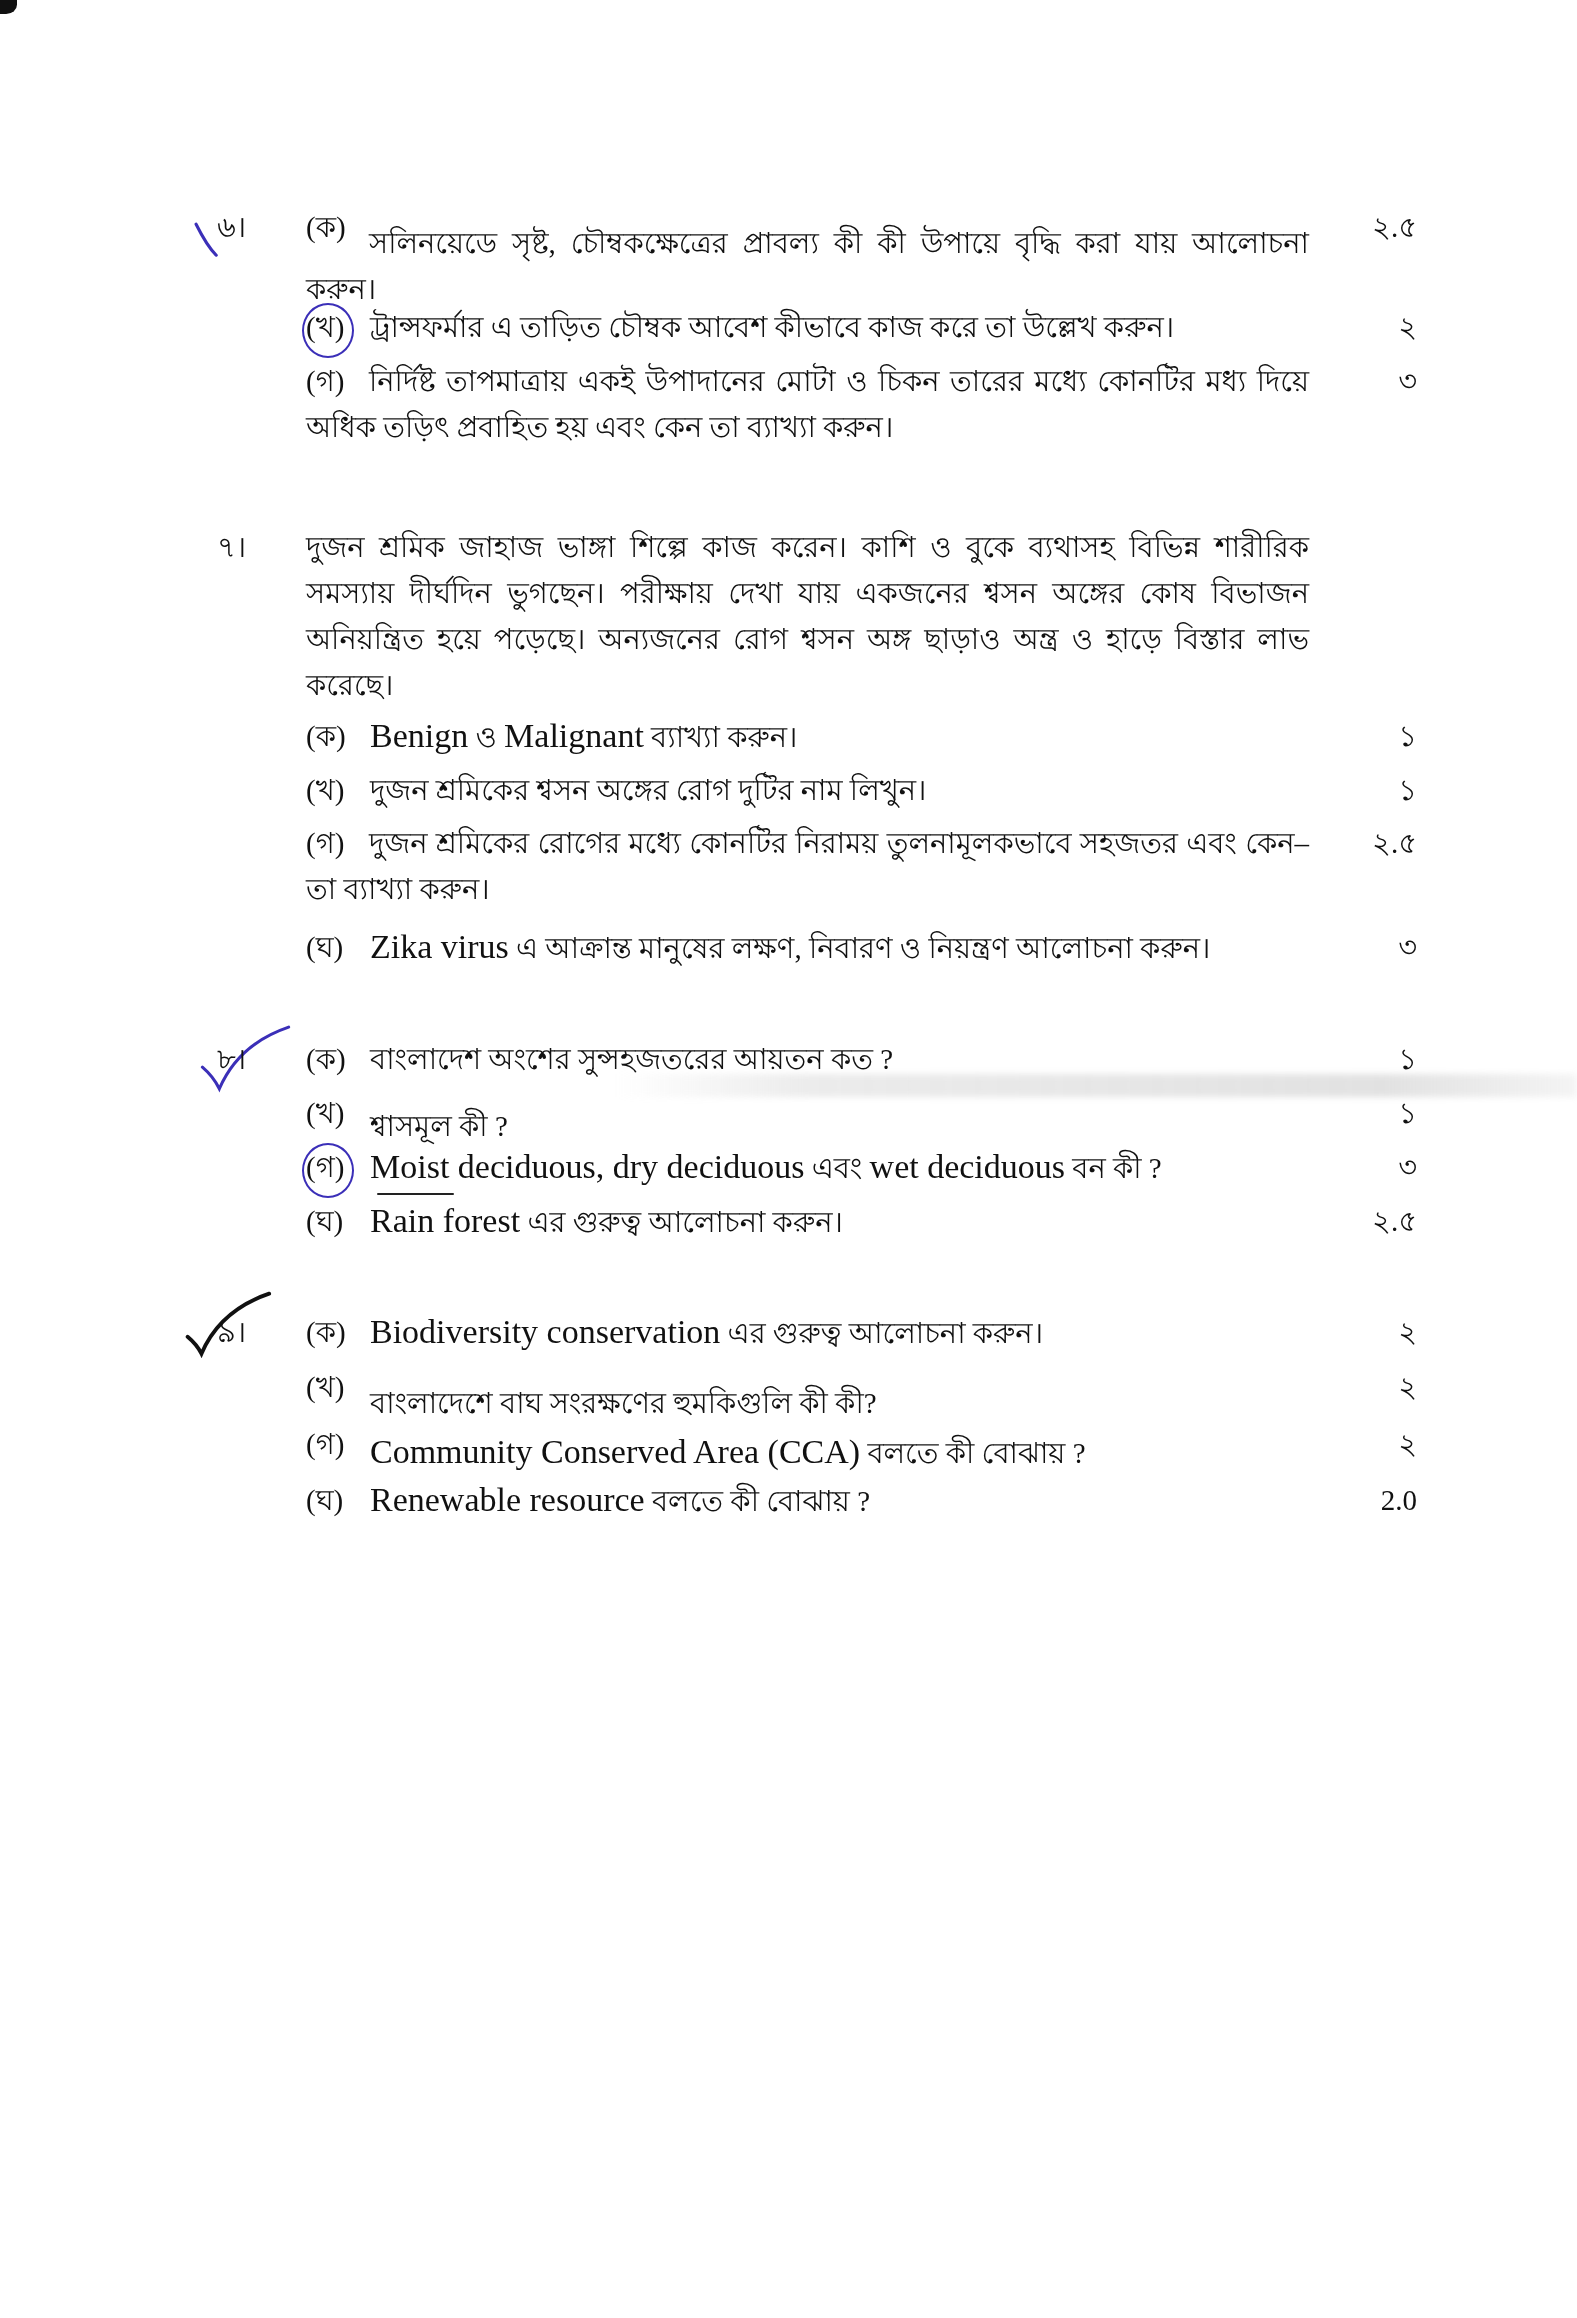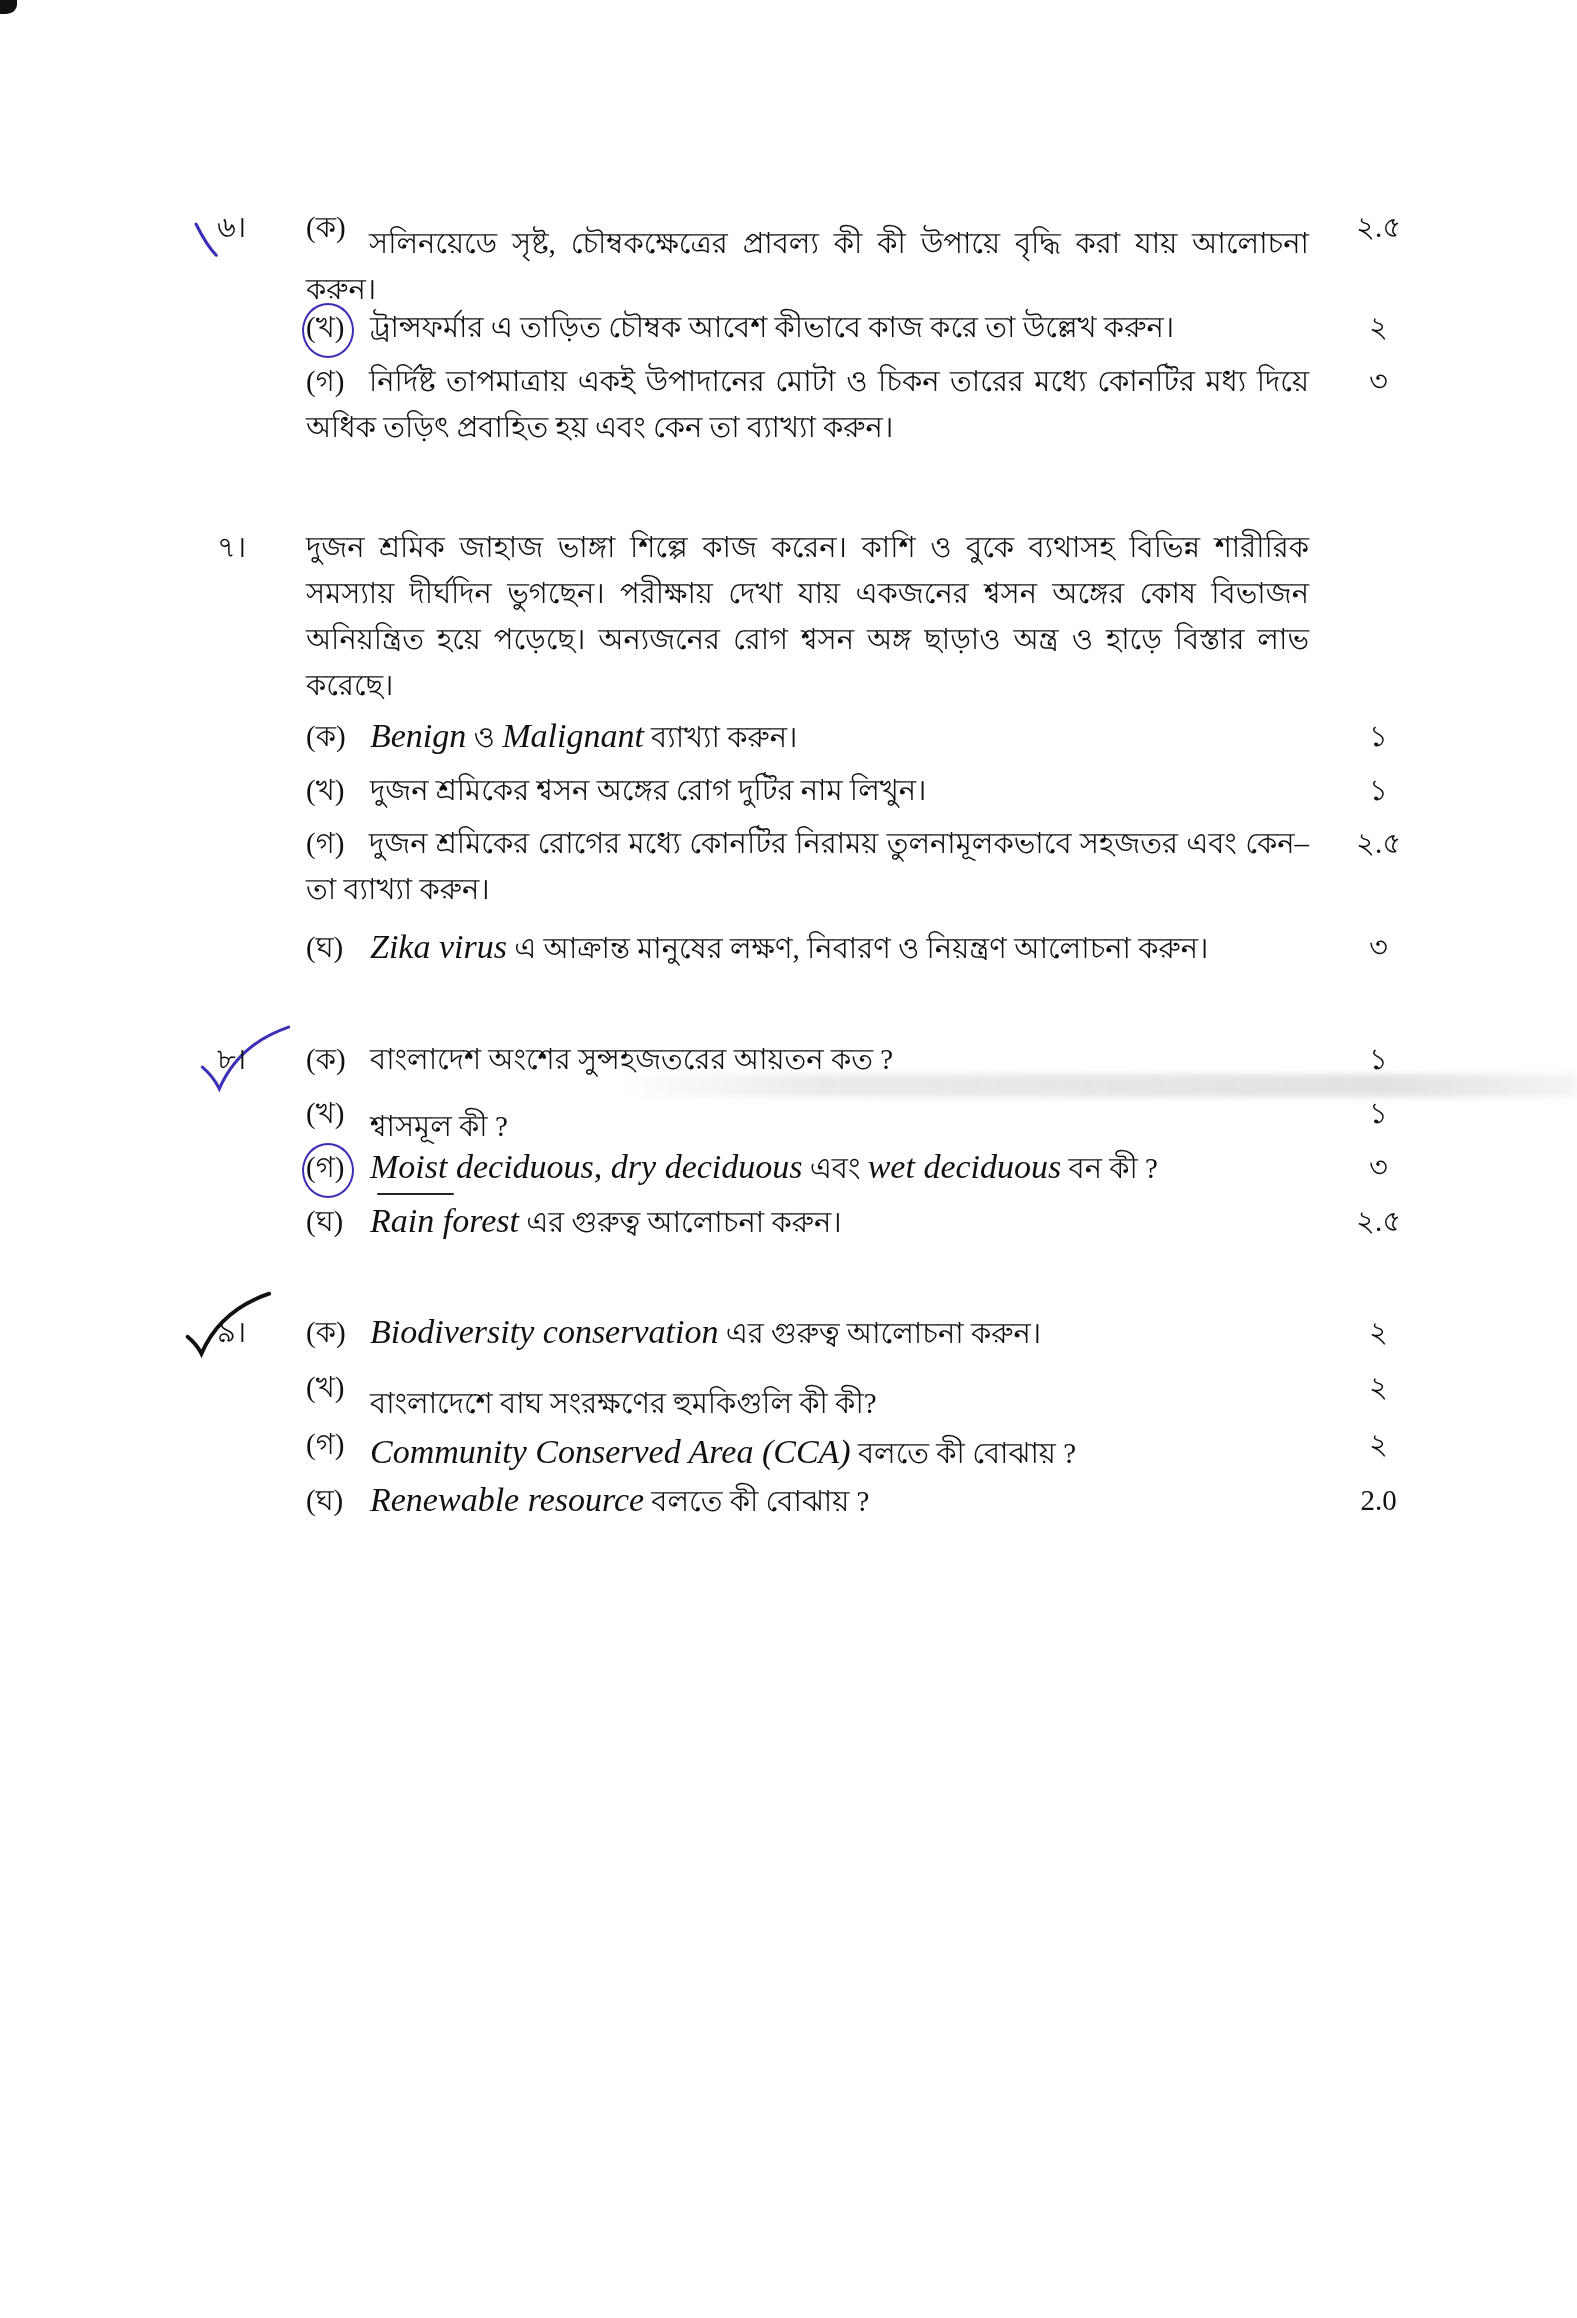--- a/index.html
+++ b/index.html
@@ -67,27 +67,26 @@
       line-height: 46px;
       text-align: justify;
     }
     .part-text.wrap-full {
       left: 306px;
       width: 1003px;
       text-indent: 63px;
     }
     .part-text .en {
       font-size: 34px;
-      font-style: italic;
     }
     .marks {
       position: absolute;
       left: 1340px;
       width: 77px;
-      text-align: center;
+      text-align: right;
       font-size: 29px;
       line-height: 46px;
       white-space: nowrap;
     }
     .pen {
       position: absolute;
       pointer-events: none;
     }
     .circle-mark {
       position: absolute;

